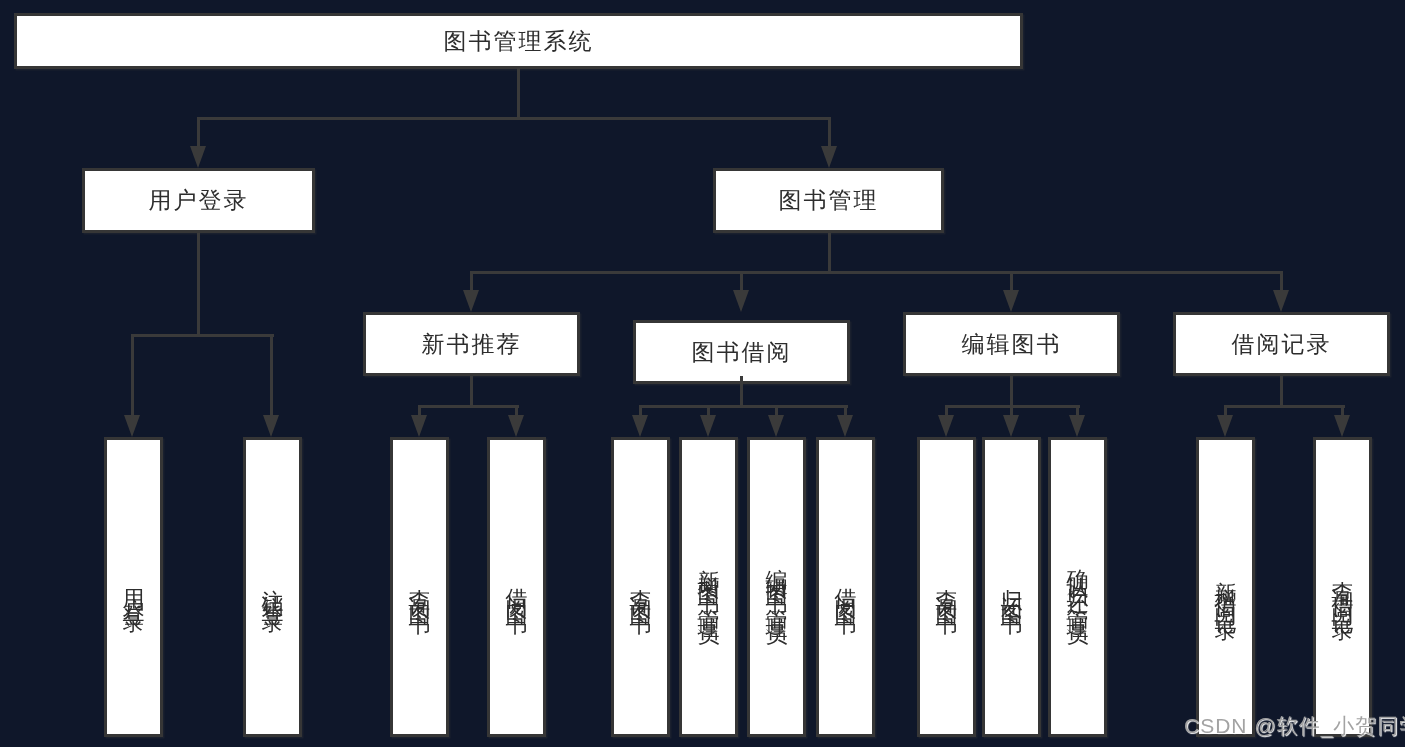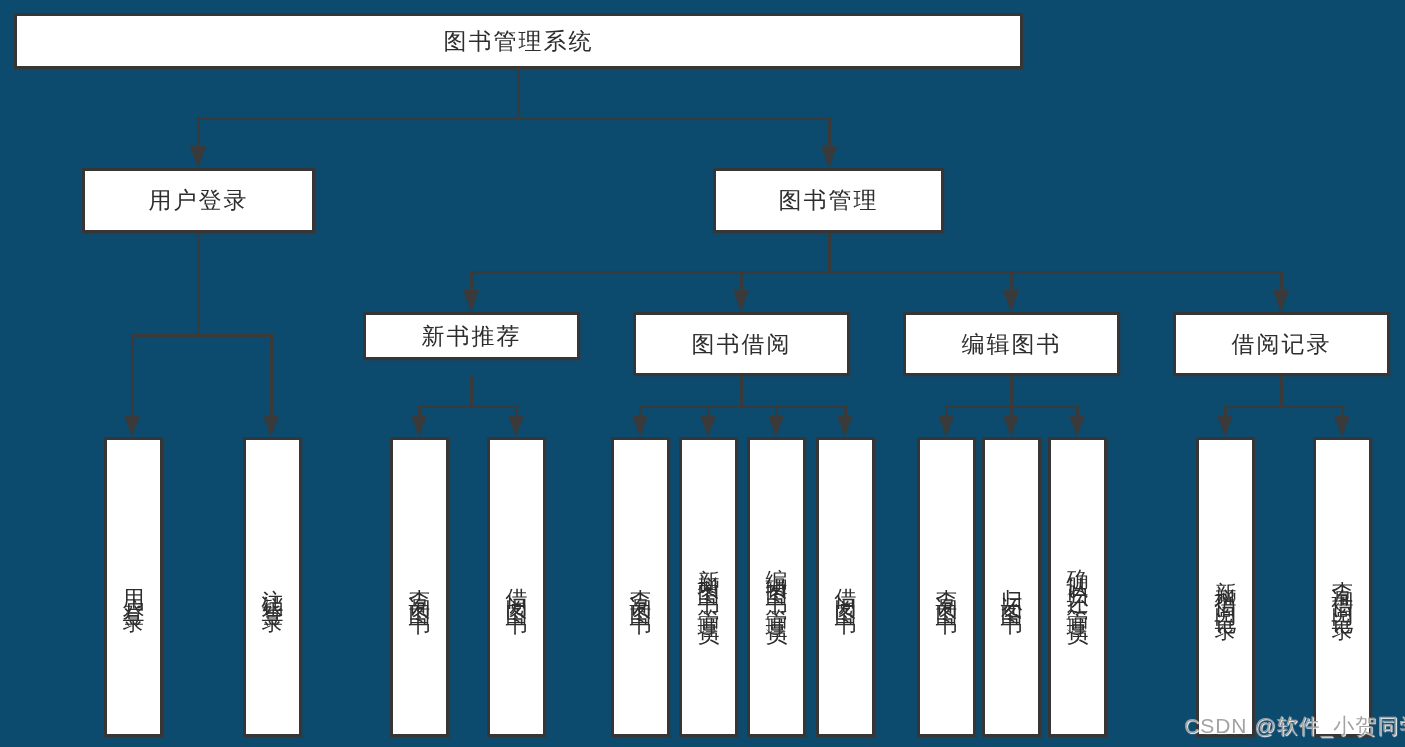--- a/index.html
+++ b/index.html
@@ -1,21 +1,21 @@
 <!DOCTYPE html>
 <html><head>
 <meta charset="utf-8">
 <style>
   * { box-sizing: border-box; margin: 0; padding: 0; }
   html, body { background: #ffffff; }
   #canvas {
     position: relative;
     width: 1405px;
     height: 747px;
-    background: #0c4a6e;
+    background: #0f172a;
     font-family: "Liberation Sans", sans-serif;
     color: #2d2d2d;
     overflow: hidden;
   }
   .box {
     position: absolute;
     border: 3px solid #363636;
     background: #ffffff;
     display: flex;
     align-items: center;
@@ -55,22 +55,22 @@
 </head>
 <body>
 
 <div id="canvas">
 
   <div class="box" style="left:14px; top:13px; width:1009px; height:56px;">图书管理系统</div>
 
   <div class="box" style="left:82px; top:168px; width:233px; height:65px;">用户登录</div>
   <div class="box" style="left:713px; top:168px; width:231px; height:65px;">图书管理</div>
 
-  <div class="box" style="left:363px; top:312px; width:217px; height:48px;">新书推荐</div>
-  <div class="box" style="left:633px; top:312px; width:217px; height:64px;">图书借阅</div>
+  <div class="box" style="left:363px; top:312px; width:217px; height:64px;">新书推荐</div>
+  <div class="box" style="left:633px; top:320px; width:217px; height:64px;">图书借阅</div>
   <div class="box" style="left:903px; top:312px; width:217px; height:64px;">编辑图书</div>
   <div class="box" style="left:1173px; top:312px; width:217px; height:64px;">借阅记录</div>
 
   <div class="box leaf" style="left:104px; top:437px; width:59px; height:300px;">
     <span class="vtext">用户登录</span>
   </div>
   <div class="box leaf" style="left:243px; top:437px; width:59px; height:300px;">
     <span class="vtext">注销登录</span>
   </div>
 

